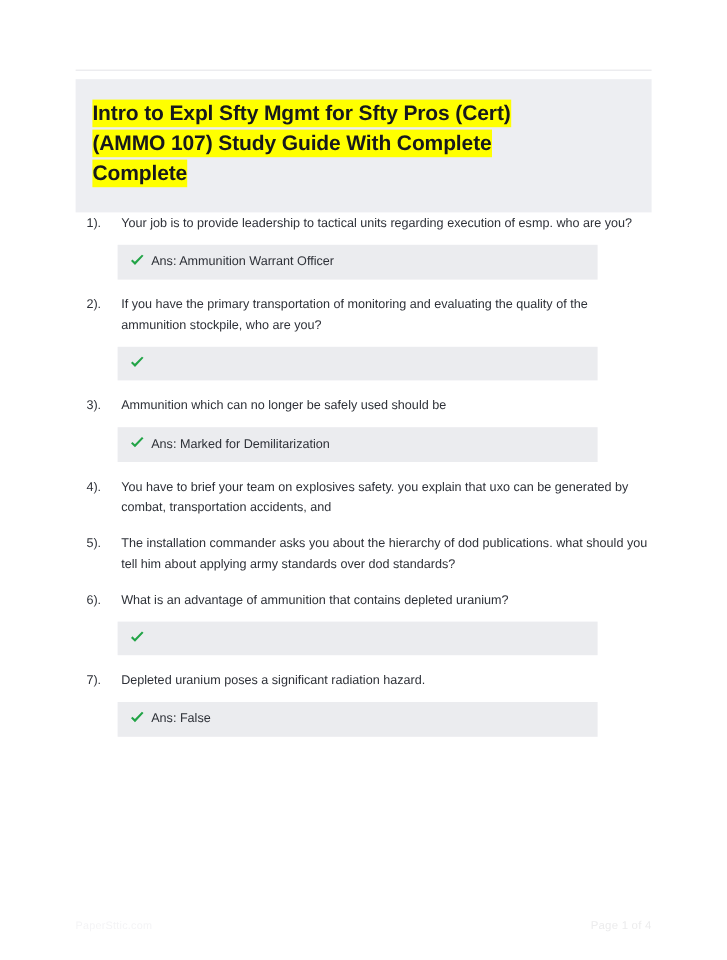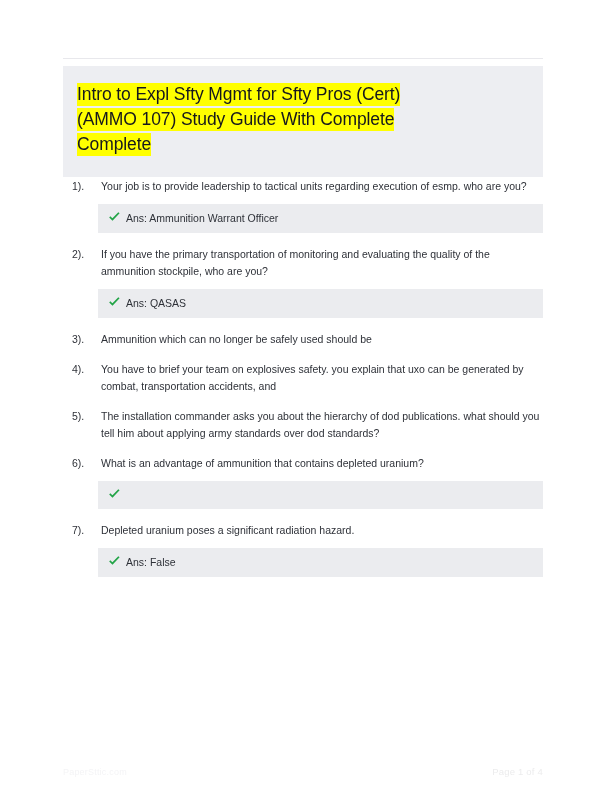--- a/index.html
+++ b/index.html
@@ -39,21 +39,21 @@
     top: 66px;
     width: 480px;
     box-sizing: border-box;
     background: #edeef2;
     padding: 16px 14px 20px 14px;
   }
 
   .title-text {
     font-size: 17.5px;
     line-height: 25px;
-    font-weight: normal;
+    font-weight: bold;
     color: #16181d;
     letter-spacing: -0.1px;
     margin: 0;
   }
   .title-text .hl {
     background: #ffff00;
     box-decoration-break: clone;
     -webkit-box-decoration-break: clone;
     padding: 1px 0 2px 0;
   }
@@ -90,21 +90,21 @@
     flex: 1 1 auto;
     font-size: 10.5px;
     line-height: 17px;
     color: #2e3138;
     padding-right: 2px;
   }
 
   .ans-box {
     margin-top: 9px;
     margin-left: 35px;
-    width: 445px;
+    width: 400px;
     box-sizing: border-box;
     background: #ebecef;
     padding: 6px 10px 7px 10px;
     display: flex;
     align-items: flex-start;
   }
 
   .check-icon {
     flex: 0 0 auto;
     width: 13px;
@@ -178,28 +178,35 @@
       <div class="q-row">
         <div class="q-num">2).</div>
         <div class="q-text">If you have the primary transportation of monitoring and evaluating the quality of the ammunition stockpile, who are you?</div>
       </div>
       <div class="ans-box">
         <span class="check-icon">
           <svg width="13" height="13" viewBox="0 0 13 13">
               <path d="M1.2 6.6 L4.5 9.8 L11.6 2.2 L10.3 1.2 L4.4 7.2 L2.3 5.3 Z" fill="#22a447"></path>
             </svg>
         </span>
-        <span class="ans-text">Ans: QASAS</span>
       </div>
     </div>
 
     <div class="qa-item">
       <div class="q-row">
         <div class="q-num">3).</div>
         <div class="q-text">Ammunition which can no longer be safely used should be</div>
+      </div>
+      <div class="ans-box">
+        <span class="check-icon">
+          <svg width="13" height="13" viewBox="0 0 13 13">
+              <path d="M1.2 6.6 L4.5 9.8 L11.6 2.2 L10.3 1.2 L4.4 7.2 L2.3 5.3 Z" fill="#22a447"></path>
+            </svg>
+        </span>
+        <span class="ans-text">Ans: Marked for Demilitarization</span>
       </div>
     </div>
 
     <div class="qa-item">
       <div class="q-row">
         <div class="q-num">4).</div>
         <div class="q-text">You have to brief your team on explosives safety. you explain that uxo can be generated by combat, transportation accidents, and</div>
       </div>
     </div>
 

